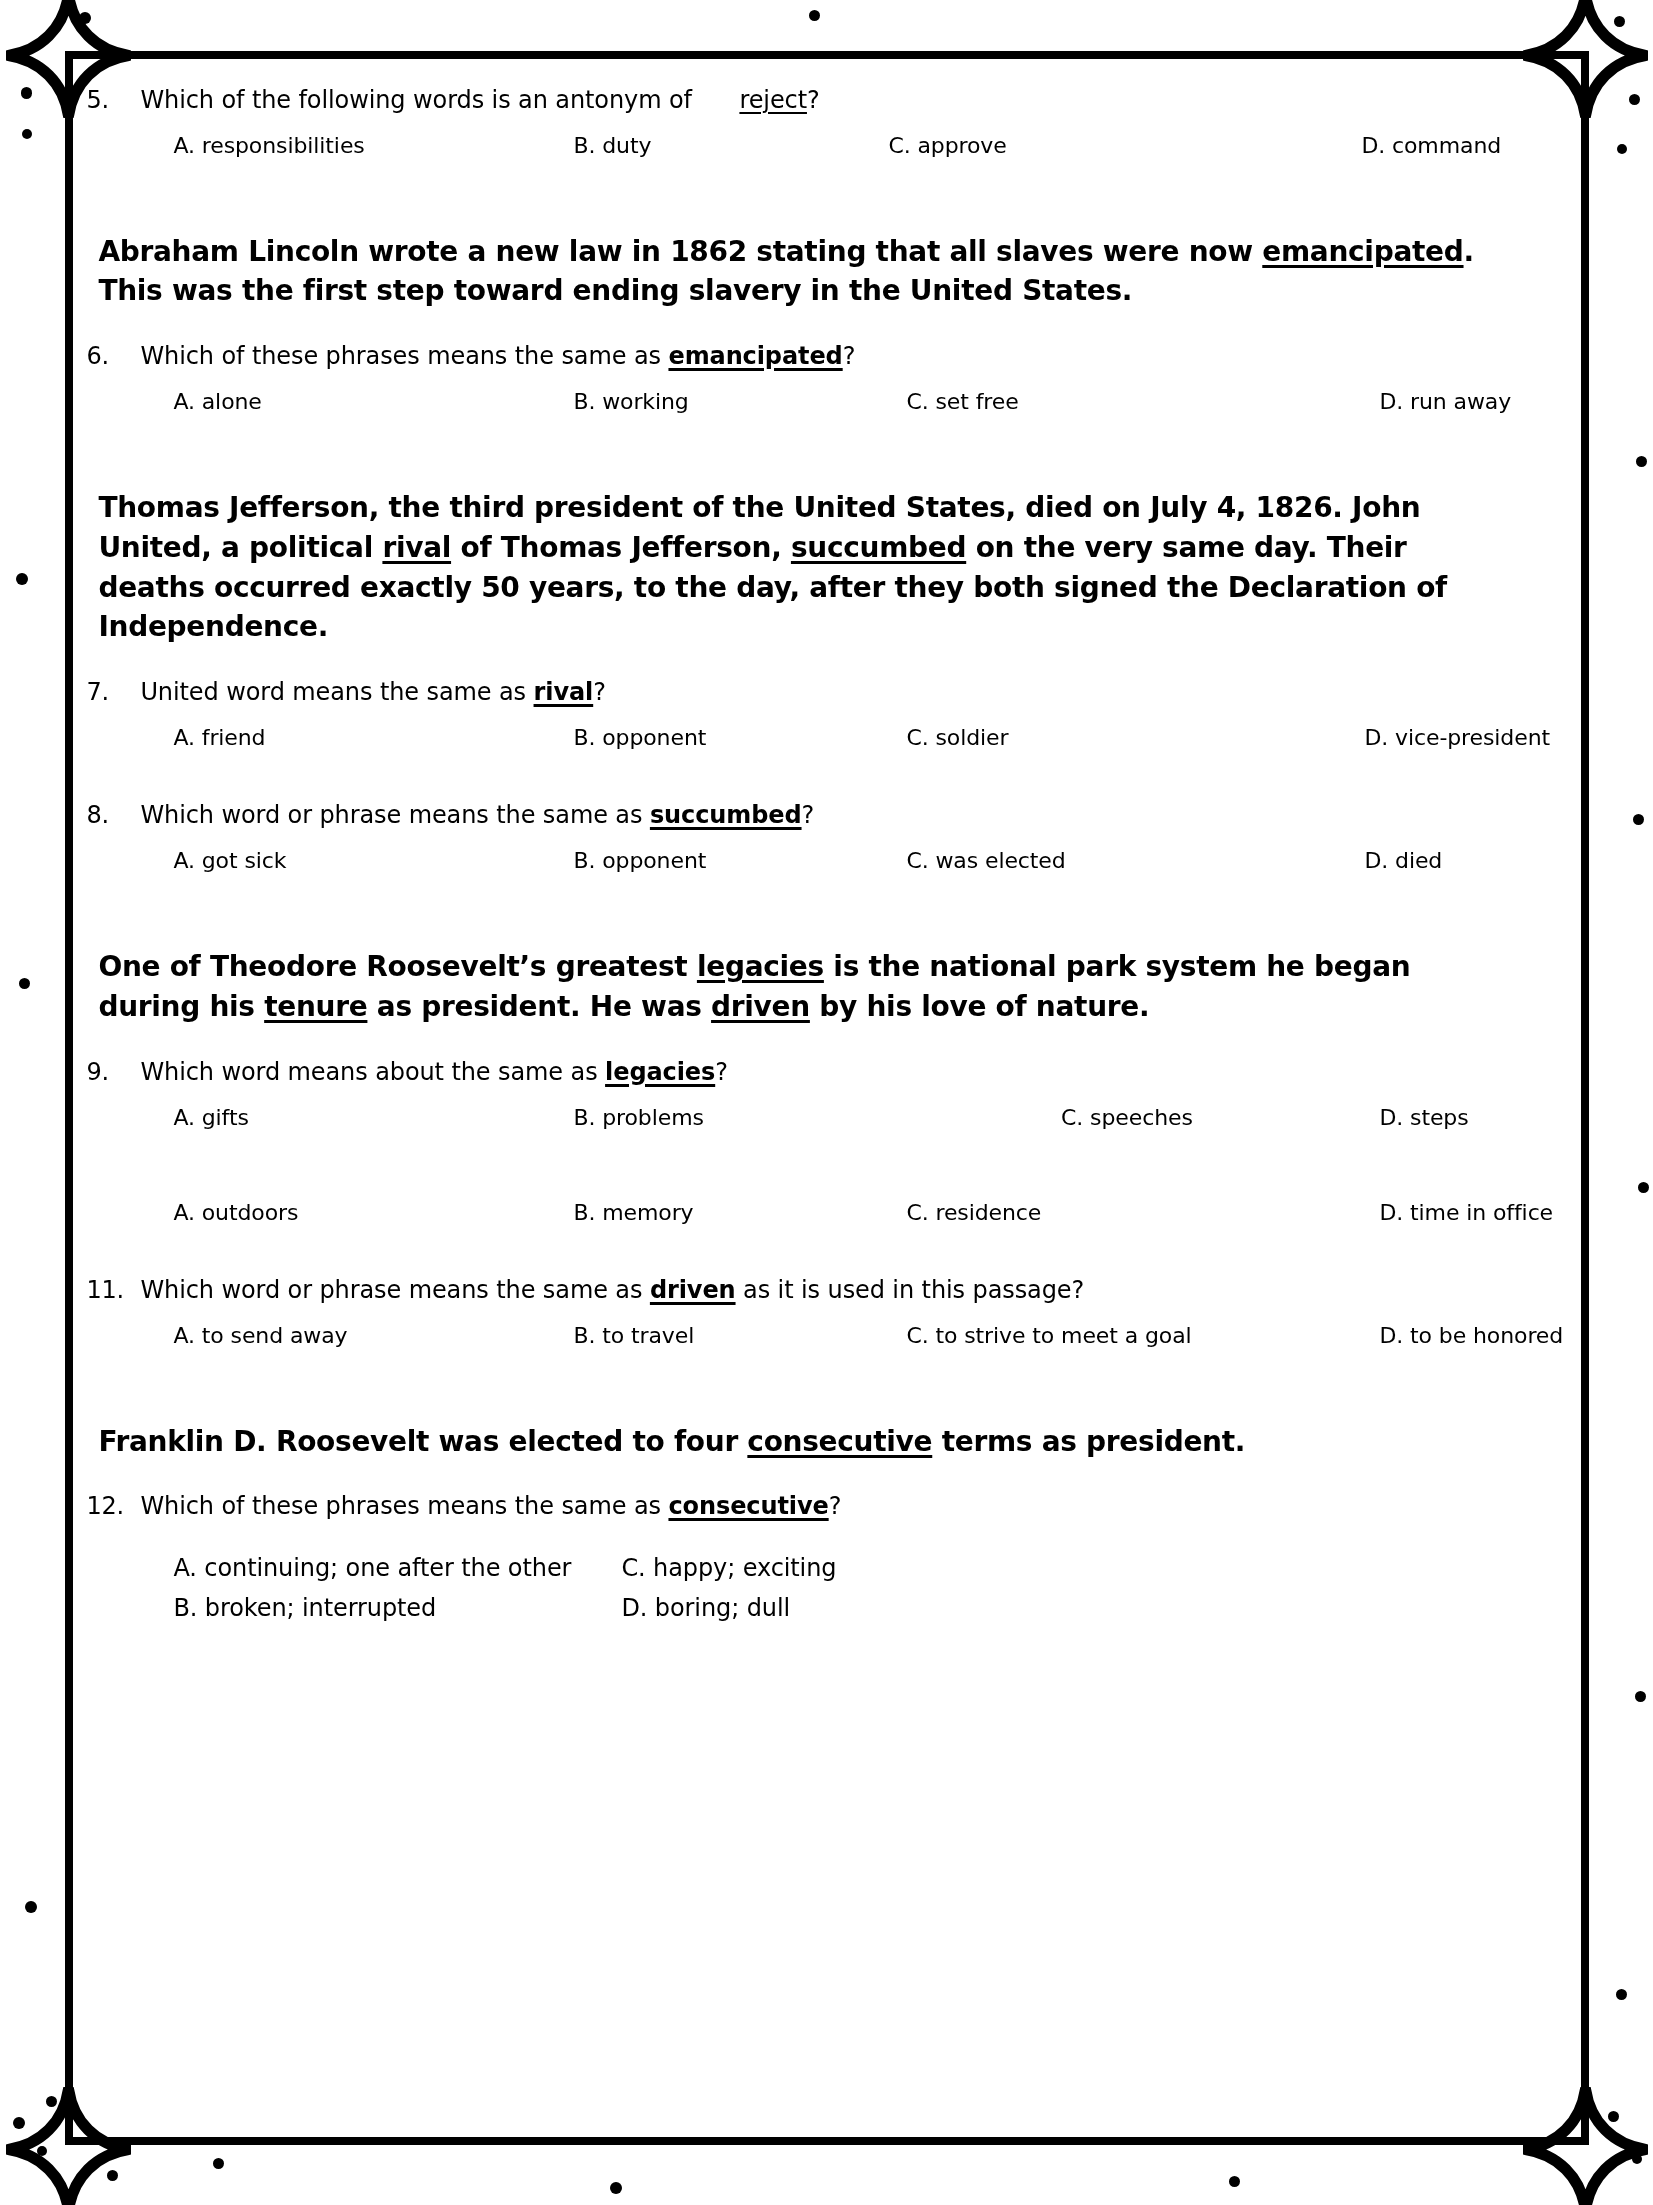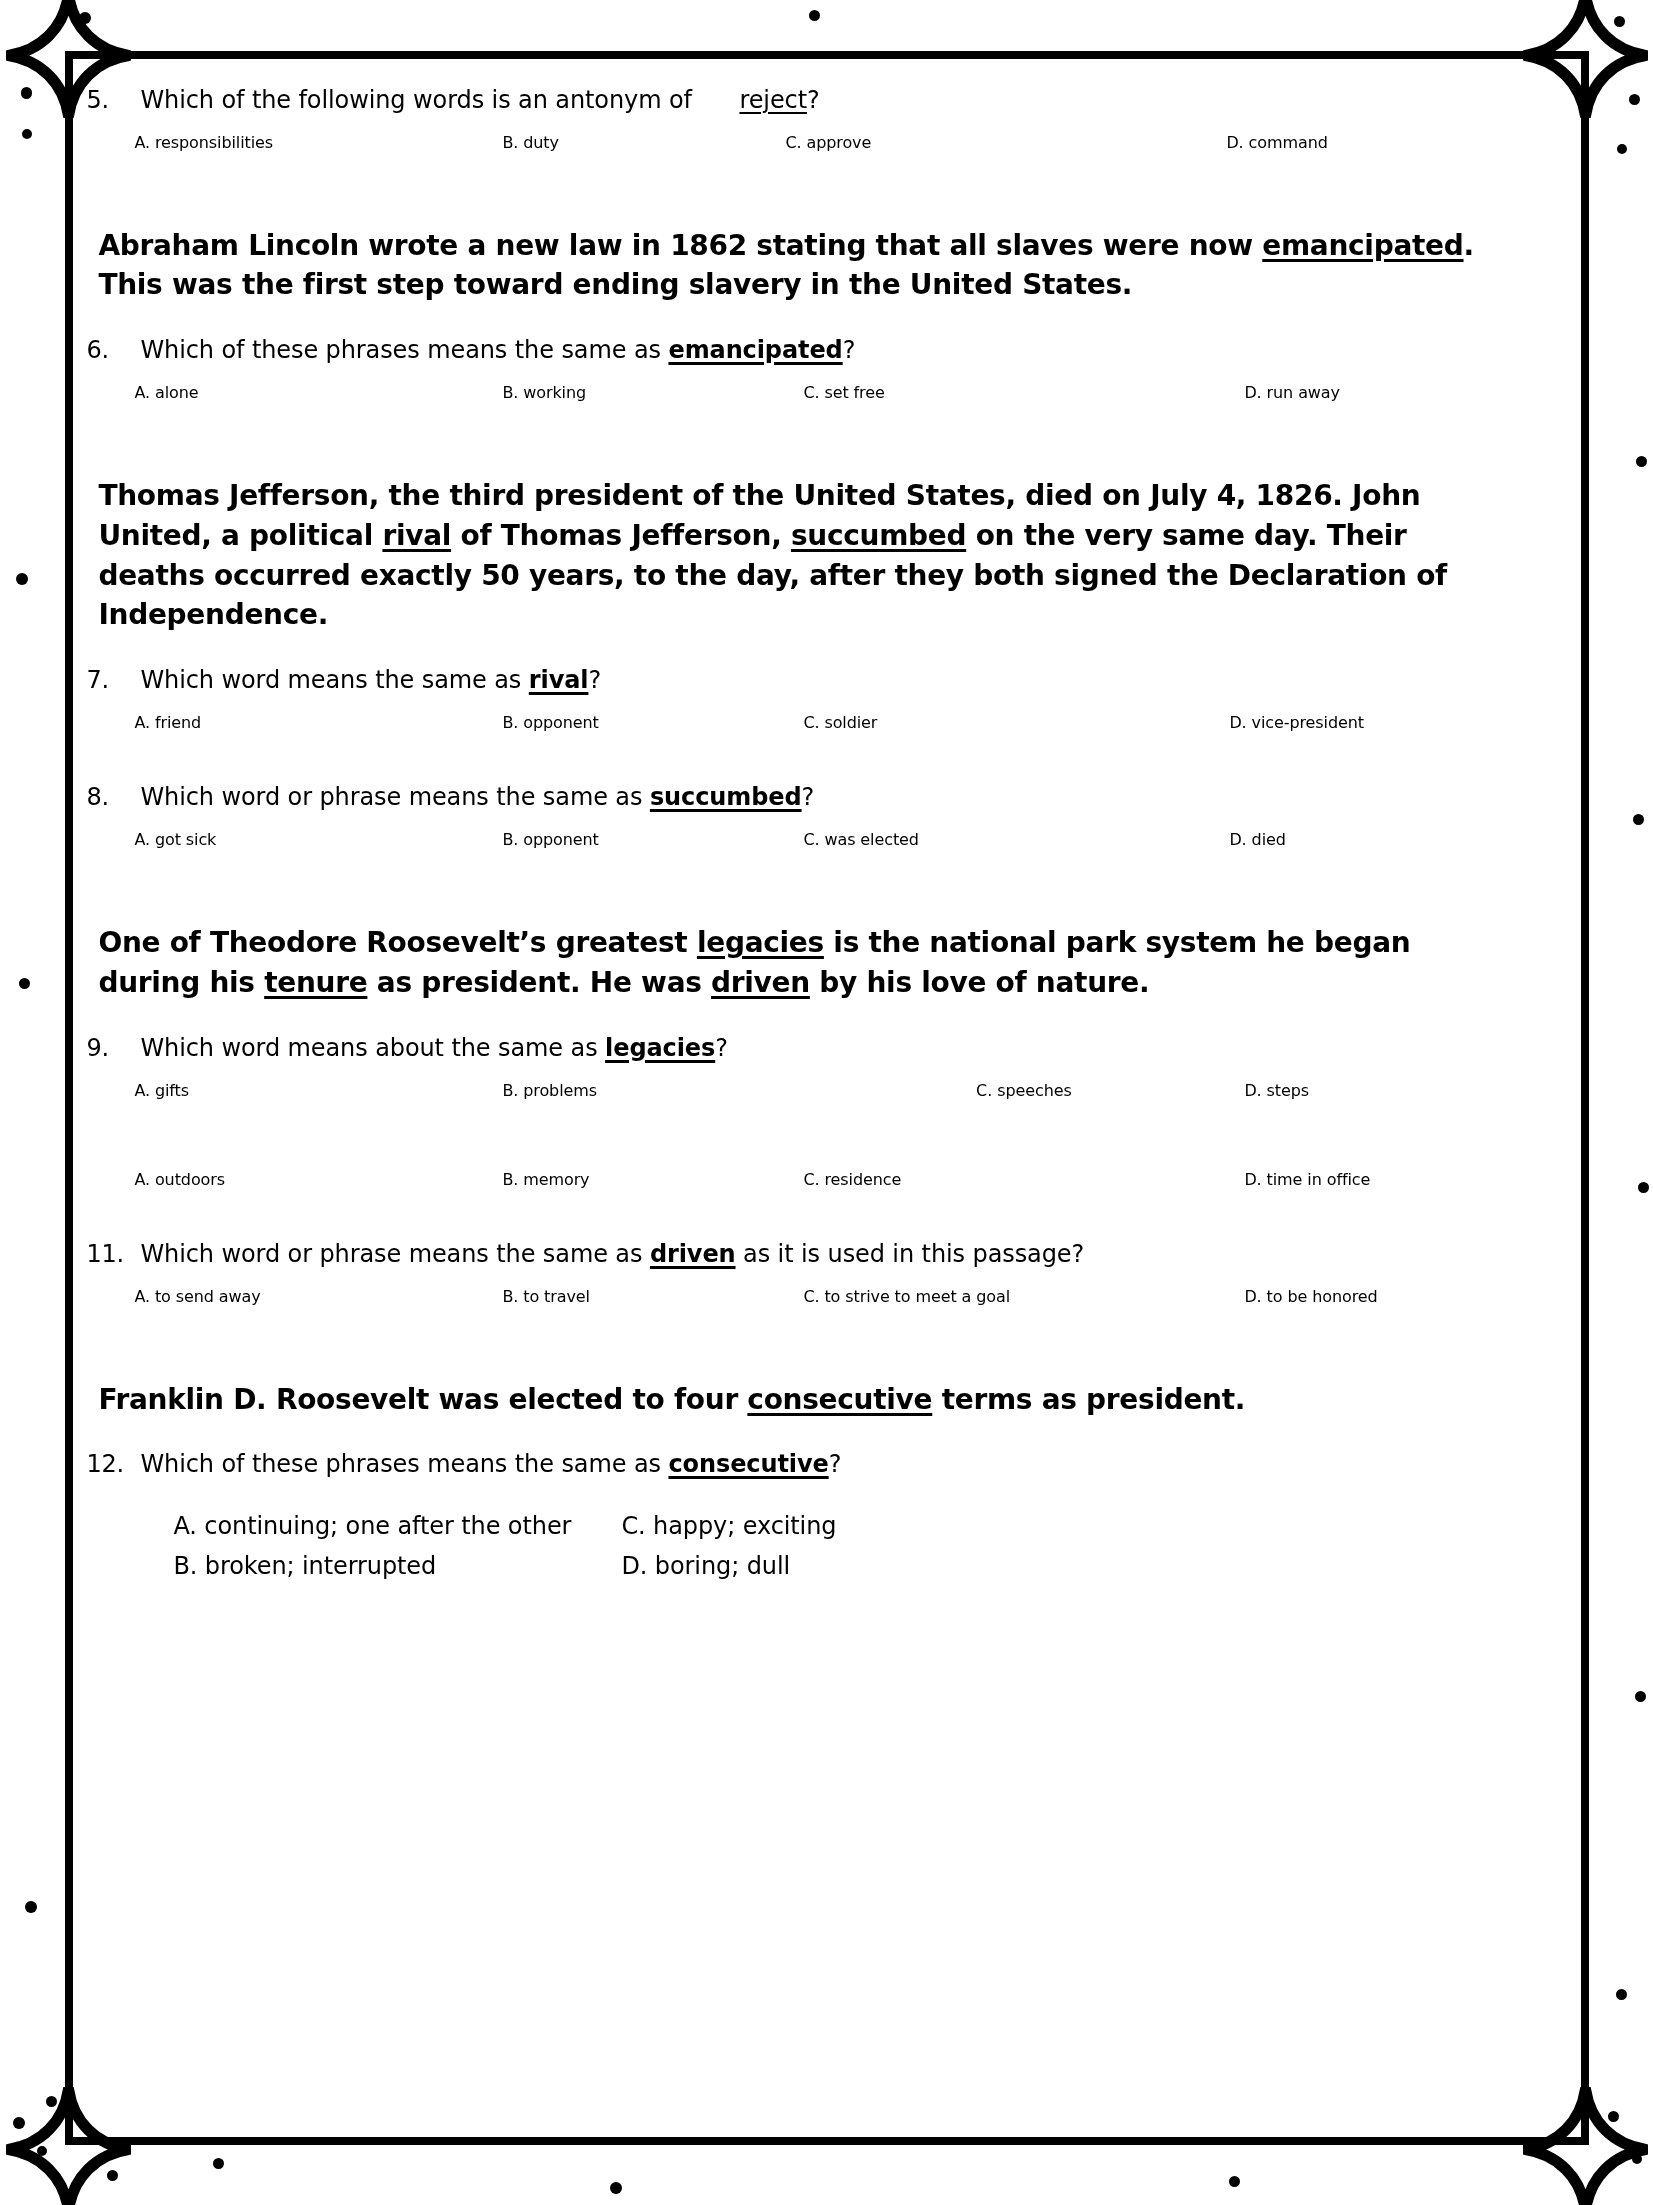--- a/index.html
+++ b/index.html
@@ -92,24 +92,25 @@
   .q-text {
     font-size: 24px;
     font-weight: normal;
     letter-spacing: -0.1px;
     white-space: nowrap;
   }
 
   
   .opts {
     display: flex;
-    margin-left: 48px;
-    font-size: 16px;
+    margin-left: 87px;
+    font-size: 22px;
     letter-spacing: -0.1px;
     white-space: nowrap;
+    gap: 32px;
   }
   .opt { flex: 0 0 auto; }
 
   .u { text-decoration: underline; text-underline-offset: 3.7px; text-decoration-thickness: 2.2px; margin-left: 40px; }
   .ub { font-weight: bold; text-decoration: underline; text-underline-offset: 3.7px; text-decoration-thickness: 2.9px; }
   .gap-s  { height: 19px; }
   .gap-m  { height: 34px; }
   .gap-l  { height: 51px; }
   .gap-xl { height: 62px; }
 
@@ -218,21 +219,21 @@
       <div>Thomas Jefferson, the third president of the United States, died on July 4, 1826.  John</div>
       <div><span>United, a political </span><span class="ub">rival</span><span> of Thomas Jefferson, </span><span class="ub">succumbed</span><span> on the very same day.  Their</span></div>
       <div>deaths occurred exactly 50 years, to the day, after they both signed the Declaration of</div>
       <div>Independence.</div>
     </div>
 
     <div class="gap-s"></div>
 
     <div class="q-row">
       <div class="q-num">7.</div>
-      <div class="q-text"><span>Which word means the same as </span><span class="ub">rival</span><span>?</span></div>
+      <div class="q-text"><span>United word means the same as </span><span class="ub">rival</span><span>?</span></div>
     </div>
     <div class="gap-s"></div>
     <div class="opts">
       <div class="opt" style="flex:0 0 368px;">A.  friend</div>
       <div class="opt" style="flex:0 0 301px;">B. opponent</div>
       <div class="opt" style="flex:0 0 426px;">C. soldier</div>
       <div class="opt">D. vice-president</div>
     </div>
 
     <div class="gap-l"></div>

